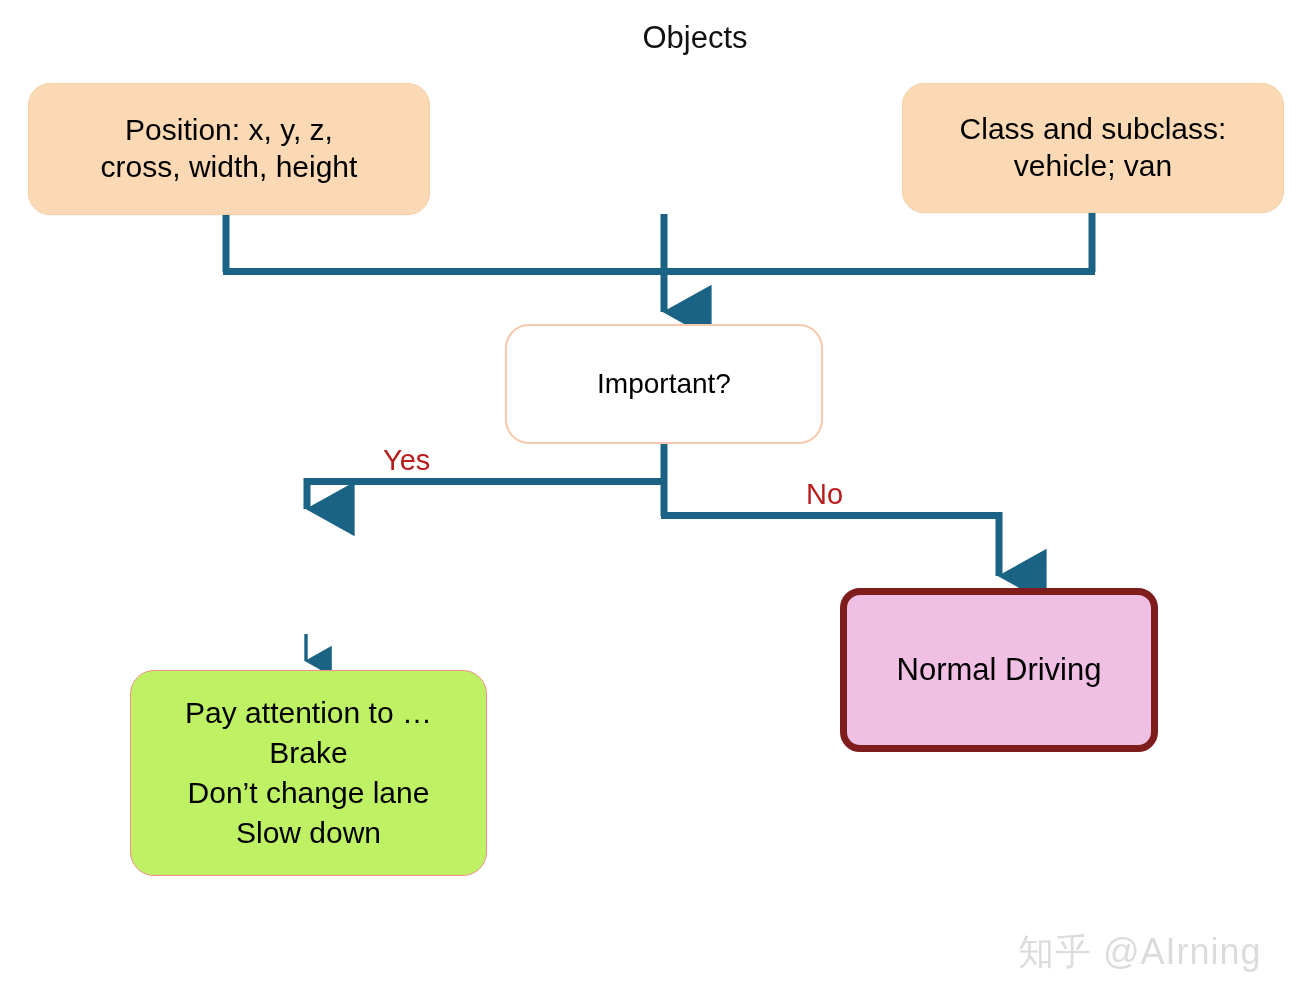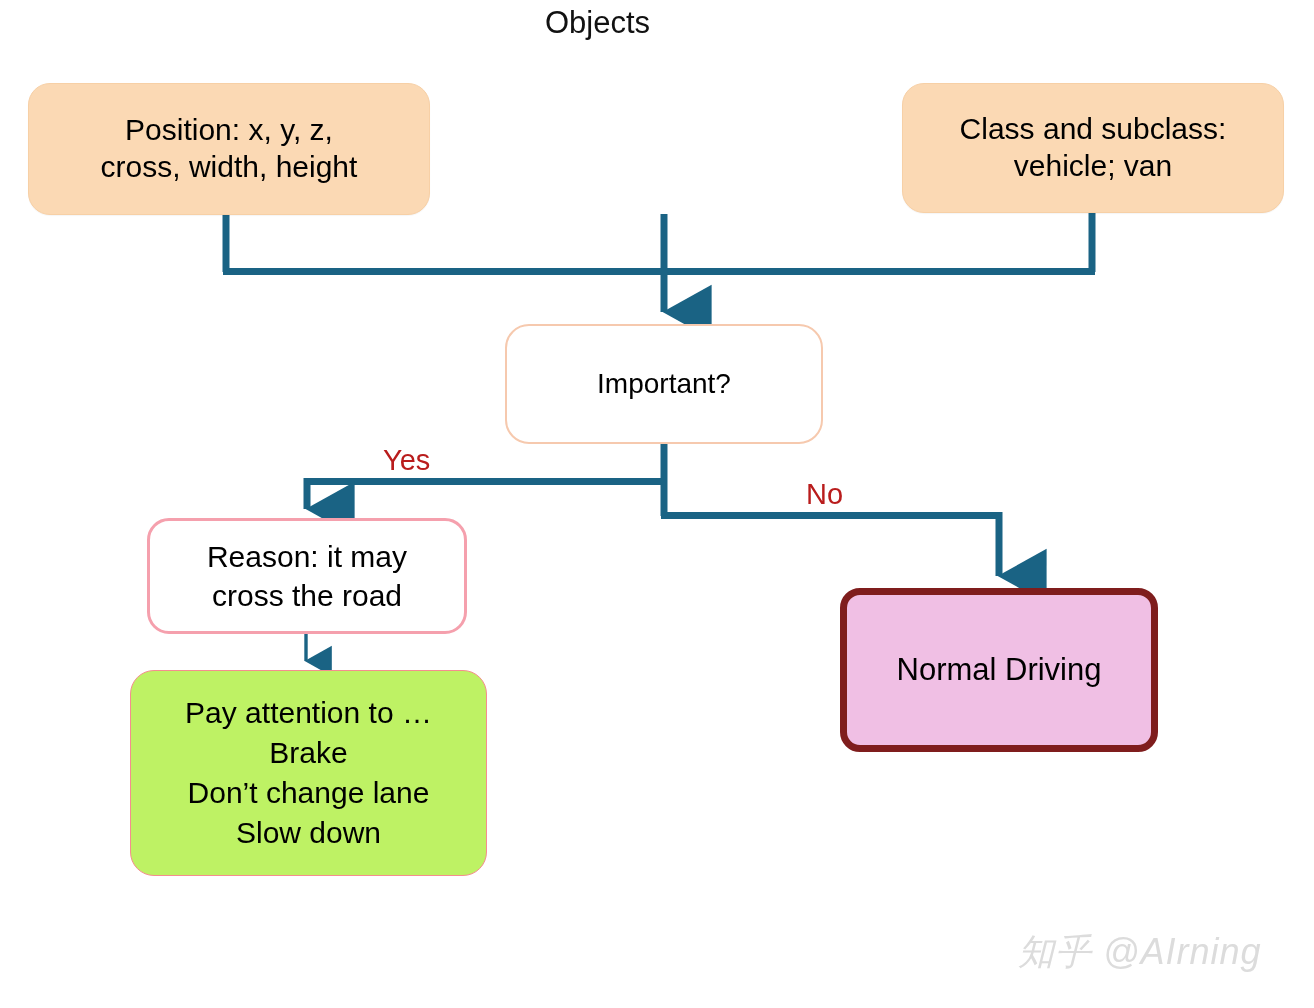--- a/index.html
+++ b/index.html
@@ -72,22 +72,24 @@
   }
   
   .normal-box {
     background: #f0bfe4;
     border: 7px solid #7f1d1d;
     border-radius: 20px;
     font-size: 31px;
   }
   .title-text {
     position: absolute;
+    text-align: center;
     font-size: 31px;
     color: #111111;
+    margin-top: 15px;
   }
   .edge-label {
     position: absolute;
     font-size: 29px;
     color: #b91c1c;
   }
   .caption {
     position: absolute;
     font-family: "Liberation Serif", serif;
     font-weight: bold;
@@ -95,21 +97,20 @@
     color: #0b0b0b;
     white-space: nowrap;
   }
   .watermark {
     position: absolute;
     font-family: "Liberation Sans", sans-serif;
     font-size: 36px;
     color: #dcdcdc;
     white-space: nowrap;
     letter-spacing: 1px;
-    font-style: italic;
   }
 </style>
 </head>
 <body>
 
 <div id="stage">
 
   <svg class="svg-layer" viewBox="0 0 1314 1008">
     <defs>
       <marker id="arrowBig" markerWidth="9" markerHeight="9" refX="4.3" refY="7.4" orient="auto" markerUnits="strokeWidth">
@@ -145,22 +146,20 @@
 
   <div class="node attr-box" style="left:902px; top:83px; width:382px; height:130px;">Class and subclass:
 vehicle; van</div>
 
   <div class="node decision-box" style="left:505px; top:324px; width:318px; height:120px;">Important?</div>
 
   <div class="edge-label" style="left:383px; top:444px;">Yes</div>
 
   <div class="edge-label" style="left:806px; top:478px;">No</div>
 
-  <div class="node reason-box" style="left:147px; top:518px; width:320px; height:116px;">Reason: it may
-cross the road</div>
 
   <div class="node action-box" style="left:130px; top:670px; width:357px; height:206px;">Pay attention to …
 Brake
 Don’t change lane
 Slow down</div>
 
   <div class="node normal-box" style="left:840px; top:588px; width:318px; height:164px;">Normal Driving</div>
 
 
   <div class="watermark" style="left:1018px; top:928px;">知乎 @AIrning</div>

